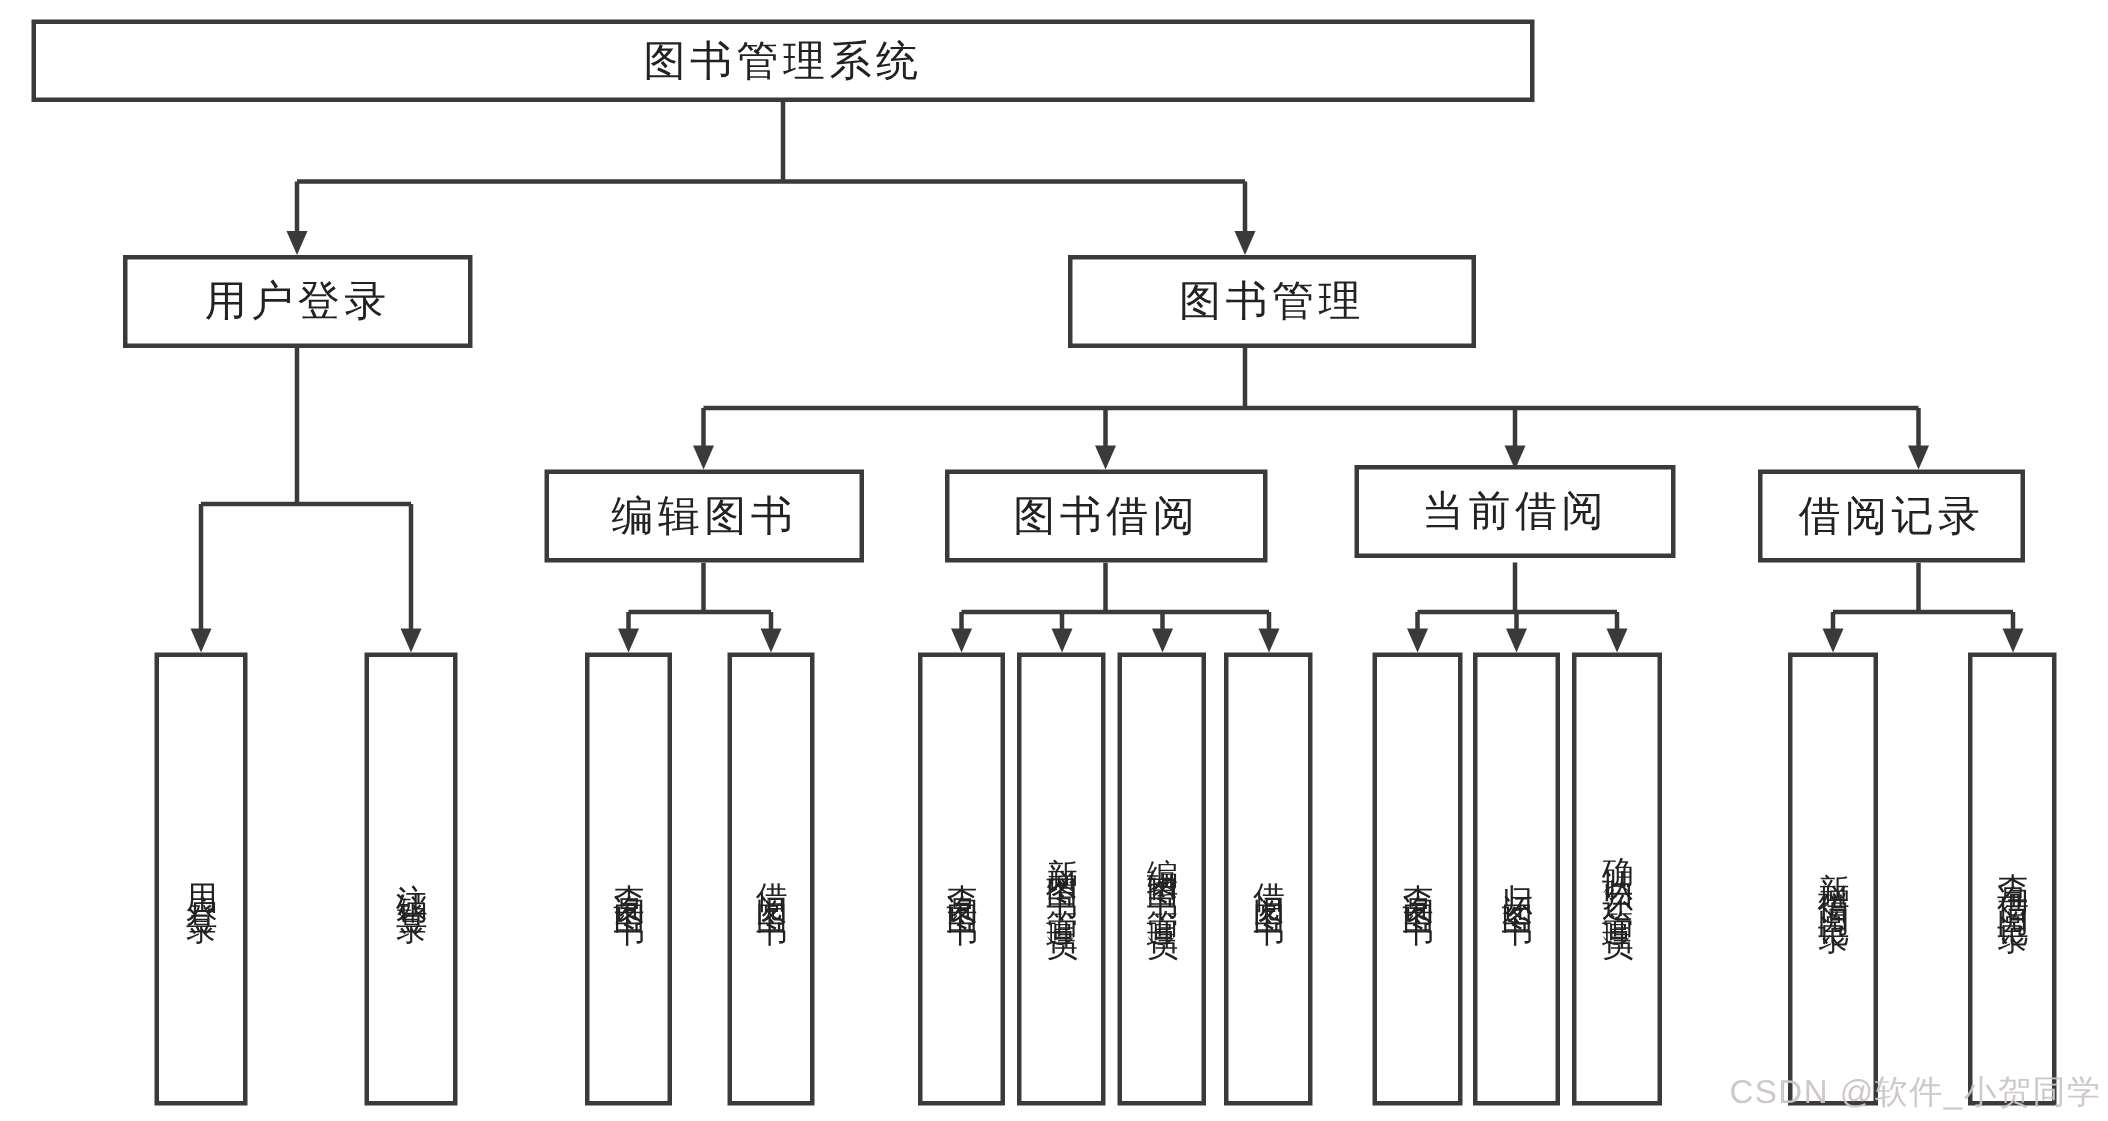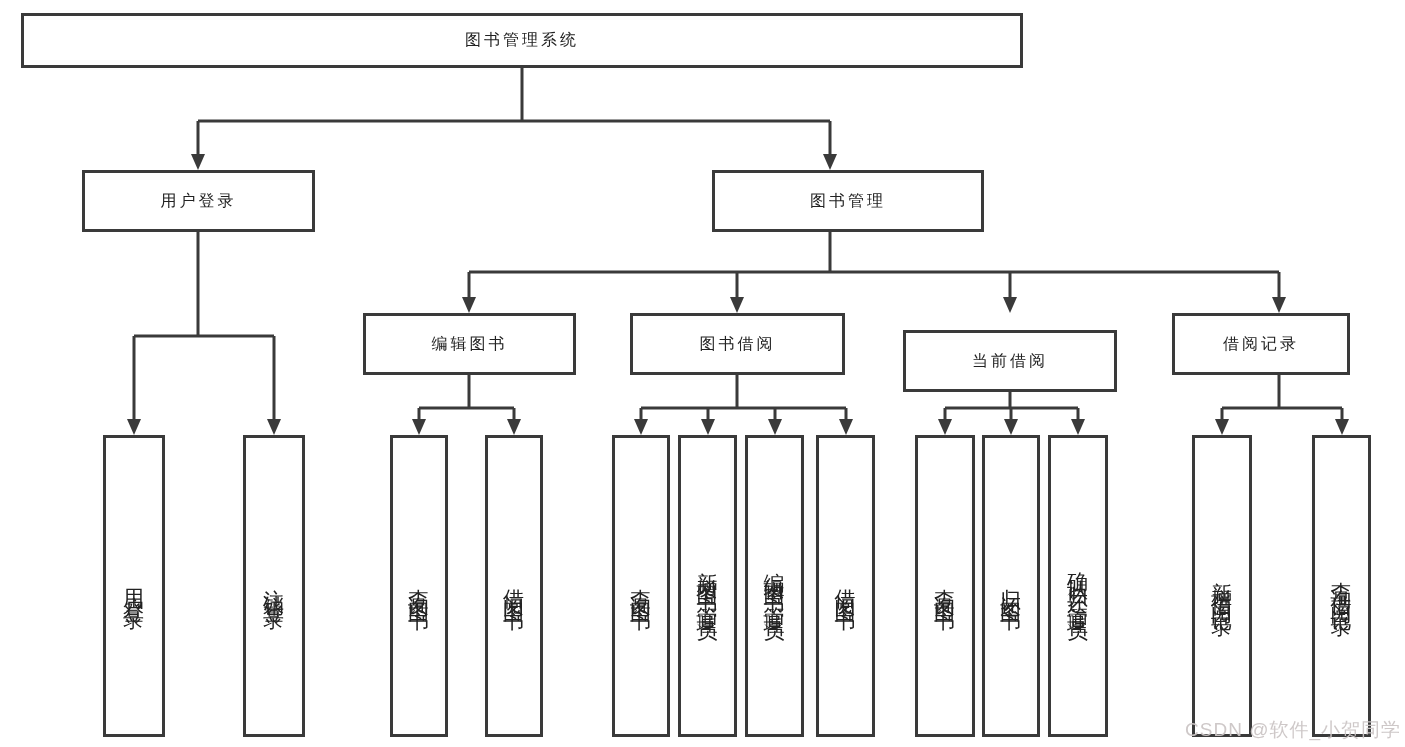--- a/index.html
+++ b/index.html
@@ -26,36 +26,36 @@
     box-sizing: border-box;
     background: #ffffff;
     border: 3px solid #3a3a3a;
     color: #222222;
     display: flex;
     align-items: center;
     justify-content: center;
     z-index: 1;
   }
   .node.h {
-    font-size: 16px;
+    font-size: 28px;
     letter-spacing: 3px;
     white-space: nowrap;
   }
   .node.v {
     writing-mode: vertical-rl;
     text-orientation: mixed;
     font-size: 21px;
     letter-spacing: 7px;
     line-height: 1;
   }
   #watermark {
     position: absolute;
     right: 4px;
     bottom: 4px;
-    font-size: 19px;
+    font-size: 22px;
     letter-spacing: 1px;
     color: rgba(203, 197, 197, 0.95);
     z-index: 2;
     white-space: nowrap;
     text-align: center;
   }
 </style>
 </head>
 <body>
 
@@ -101,21 +101,21 @@
     </g>
   </svg>
 
   <div class="node h" style="left:21px;top:13px;width:1002px;height:55px">图书管理系统</div>
 
   <div class="node h" style="left:82px;top:170px;width:233px;height:62px">用户登录</div>
   <div class="node h" style="left:712px;top:170px;width:272px;height:62px">图书管理</div>
 
   <div class="node h" style="left:363px;top:313px;width:213px;height:62px">编辑图书</div>
   <div class="node h" style="left:630px;top:313px;width:215px;height:62px">图书借阅</div>
-  <div class="node h" style="left:903px;top:330px;width:214px;height:62px">当前借阅</div>
+  <div class="node h" style="left:903px;top:310px;width:214px;height:62px">当前借阅</div>
   <div class="node h" style="left:1172px;top:313px;width:178px;height:62px">借阅记录</div>
 
   <div class="node v" style="left:103px;top:435px;width:62px;height:302px">用户登录</div>
   <div class="node v" style="left:243px;top:435px;width:62px;height:302px">注销登录</div>
 
   <div class="node v" style="left:390px;top:435px;width:58px;height:302px">查询图书</div>
   <div class="node v" style="left:485px;top:435px;width:58px;height:302px">借阅图书</div>
 
   <div class="node v" style="left:612px;top:435px;width:58px;height:302px">查询图书</div>
   <div class="node v" style="left:678px;top:435px;width:59px;height:302px">新增图书（管理员）</div>

